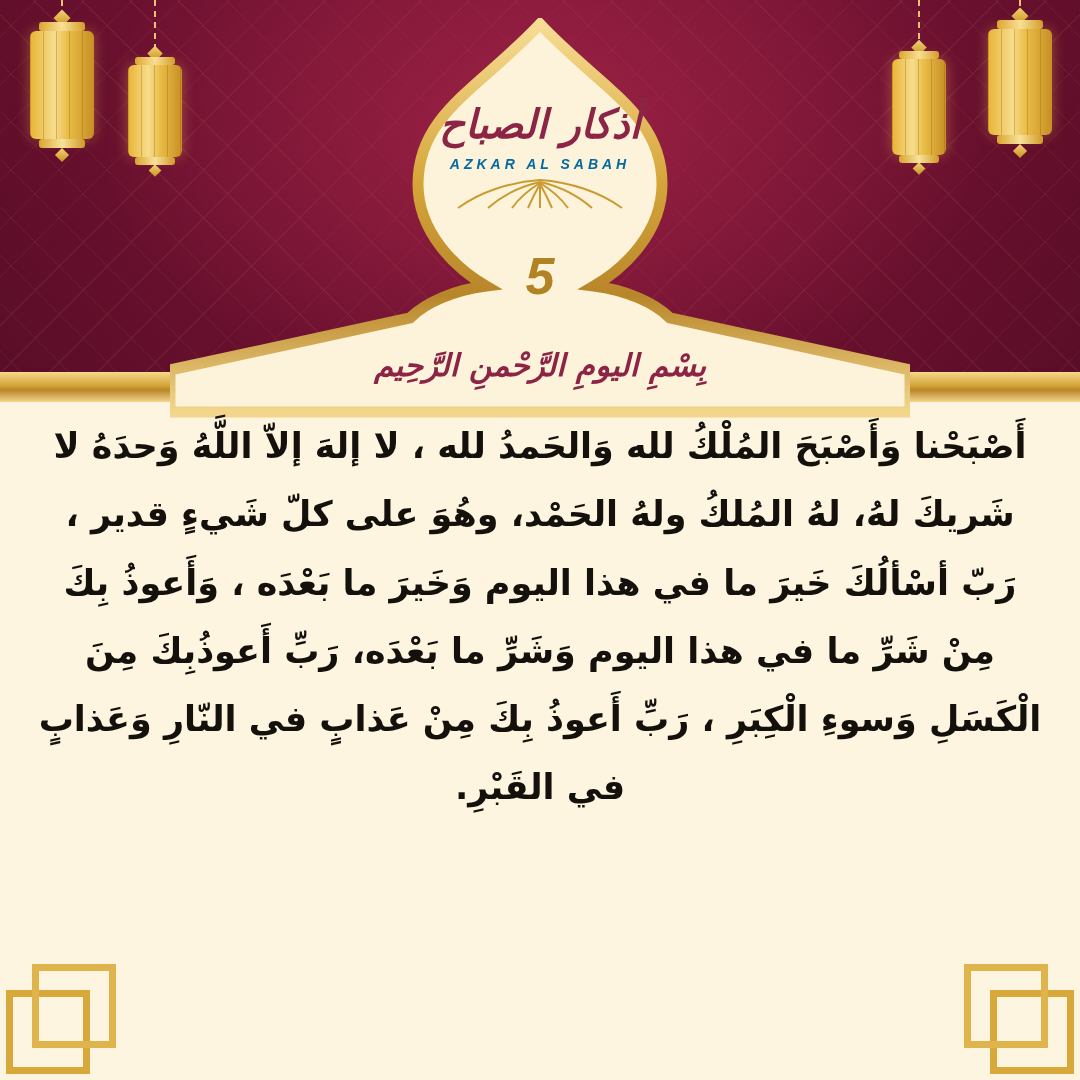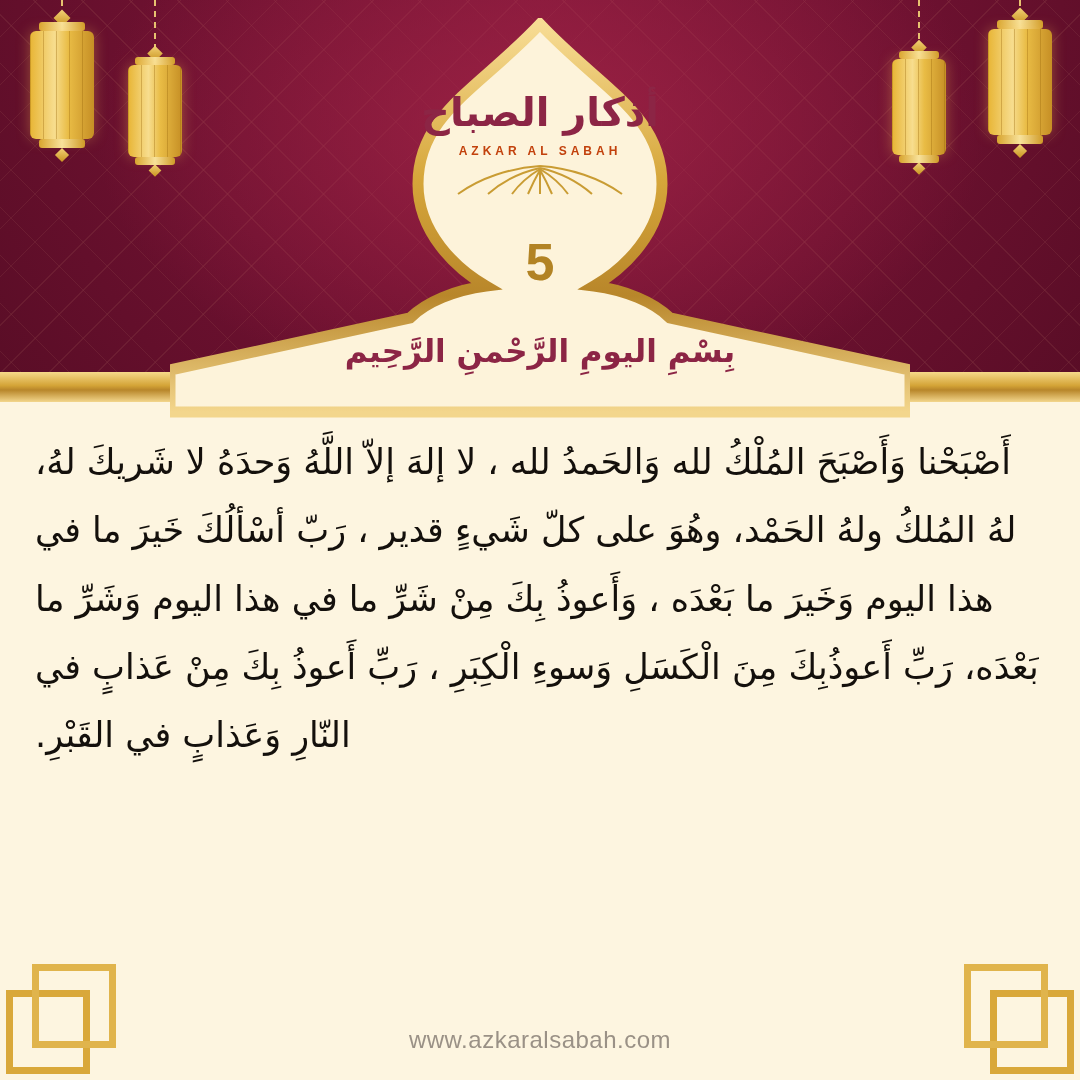--- a/index.html
+++ b/index.html
@@ -99,38 +99,39 @@
     border: 7px solid #d9a83a;
   }
   .corner.bl { left: 6px; bottom: 6px; }
   .corner.br { right: 6px; bottom: 6px; }
 
   
   .header-content {
     position: absolute;
     left: 50%;
     transform: translateX(-50%);
-    top: 88px;
+    top: 100px;
     width: 620px;
     text-align: center;
+    font-style: italic;
   }
   .brand-title {
     font-family: "DejaVu Sans", sans-serif;
     font-size: 40px;
     font-weight: bold;
     color: #8c2545;
     letter-spacing: 0px;
     line-height: 1.2;
   }
   .brand-sub {
     margin-top: 8px;
     font-family: "Liberation Sans", sans-serif;
-    font-size: 12px;
+    font-size: 14px;
     letter-spacing: 4px;
-    color: #c2410c;
+    color: #0369a1;
     font-weight: bold;
     direction: ltr;
   }
   .brand-rays { margin-top: 6px; }
 
   .number {
     margin-top: 30px;
     font-family: "Liberation Sans", sans-serif;
     font-size: 52px;
     font-weight: bold;
@@ -145,26 +146,26 @@
     font-weight: bold;
     color: #8c2545;
     line-height: 1.5;
   }
 
   
   .body-text {
     position: absolute;
     left: 50%;
     transform: translateX(-50%);
-    top: 428px;
+    top: 412px;
     width: 1010px;
-    text-align: left;
+    text-align: center;
     font-family: "DejaVu Sans", sans-serif;
     font-size: 35px;
-    font-weight: normal;
+    font-weight: bold;
     color: #14100c;
     line-height: 1.95;
     letter-spacing: 0px;
   }
 
   
   .footer {
     position: absolute;
     left: 0; bottom: 26px;
     width: 1080px;
@@ -278,15 +279,14 @@
 
   <div class="corner bl">
     <div class="sq" style="left:0; bottom:0; width:70px; height:70px;"></div>
     <div class="sq" style="left:26px; bottom:26px; width:70px; height:70px; border-color:#e0b44c;"></div>
   </div>
   <div class="corner br">
     <div class="sq" style="right:0; bottom:0; width:70px; height:70px;"></div>
     <div class="sq" style="right:26px; bottom:26px; width:70px; height:70px; border-color:#e0b44c;"></div>
   </div>
 
-  <div class="footer">www.azkaralsabah.com</div>
 
 </div>
 
 </body></html>

